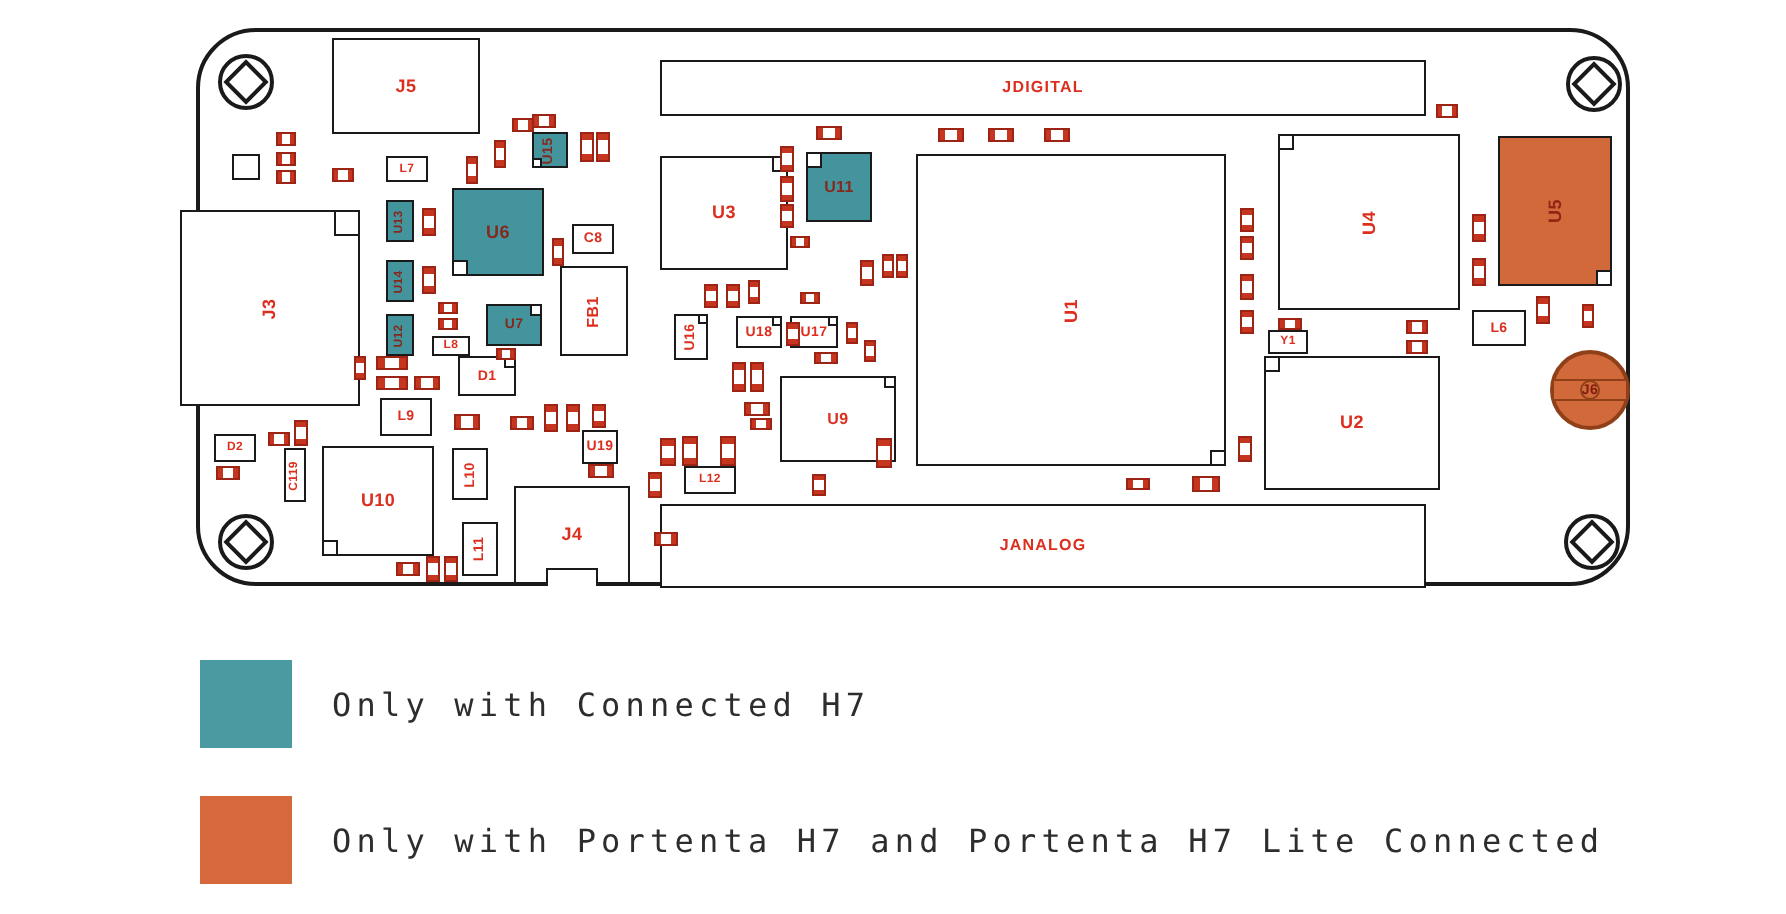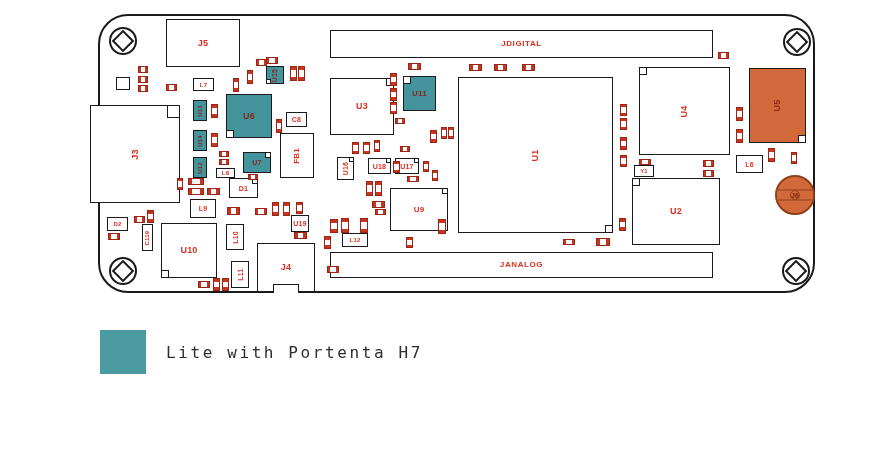--- a/index.html
+++ b/index.html
@@ -58,21 +58,21 @@
       </div>
       <div class="hole" style="left: 109px; top: 257px; width: 28px; height: 28px;">
         <div class="diamond"></div>
       </div>
       <div class="hole" style="left: 782px; top: 257px; width: 28px; height: 28px;">
         <div class="diamond"></div>
       </div>
       <div class="strip" style="left: 330px; top: 30px; width: 383px; height: 28px;">
         <span class="lbl" style="font-size: 8px;">JDIGITAL</span>
       </div>
-      <div class="strip" style="left: 330px; top: 252px; width: 383px; height: 26px;">
+      <div class="strip" style="left: 330px; top: 252px; width: 383px; height: 42px;">
         <span class="lbl" style="font-size: 8px;">JANALOG</span>
       </div>
       <div class="comp white" style="left: 166px; top: 19px; width: 74px; height: 48px;">
         <span class="lbl" style="font-size: 9px;">J5</span>
       </div>
       <div class="comp white vlabel" style="left: 90px; top: 105px; width: 90px; height: 98px;">
         <span class="lbl" style="font-size: 9px;">J3</span>
         <div class="notch tr" style="width: 13px; height: 13px;"></div>
       </div>
       <div class="comp white" style="left: 116px; top: 77px; width: 14px; height: 13px;"></div>
@@ -267,15 +267,19 @@
       <div class="passive v" style="left: 213px; top: 278px; width: 7px; height: 13px;"></div>
       <div class="passive v" style="left: 222px; top: 278px; width: 7px; height: 13px;"></div>
       <div class="passive h" style="left: 327px; top: 266px; width: 12px; height: 7px;"></div>
       <div class="passive h" style="left: 219px; top: 151px; width: 10px; height: 6px;"></div>
       <div class="passive h" style="left: 219px; top: 159px; width: 10px; height: 6px;"></div>
       <div class="passive h" style="left: 248px; top: 174px; width: 10px; height: 6px;"></div>
     </div>
 
   <div class="legend-row" style="left:100px;top:330px;">
     <div class="legend-swatch" style="background: rgb(74, 154, 162);"></div>
-    <div class="legend-label">Lite with Portenta H7</div>
+    <div class="legend-label">Only with Connected H7</div>
+  </div>
+  <div class="legend-row" style="left:100px;top:398px;">
+    <div class="legend-swatch" style="background: rgb(213, 105, 60);"></div>
+    <div class="legend-label">Only with Portenta H7 and Portenta H7 Lite Connected</div>
   </div>
 </div>
 
 </body></html>

